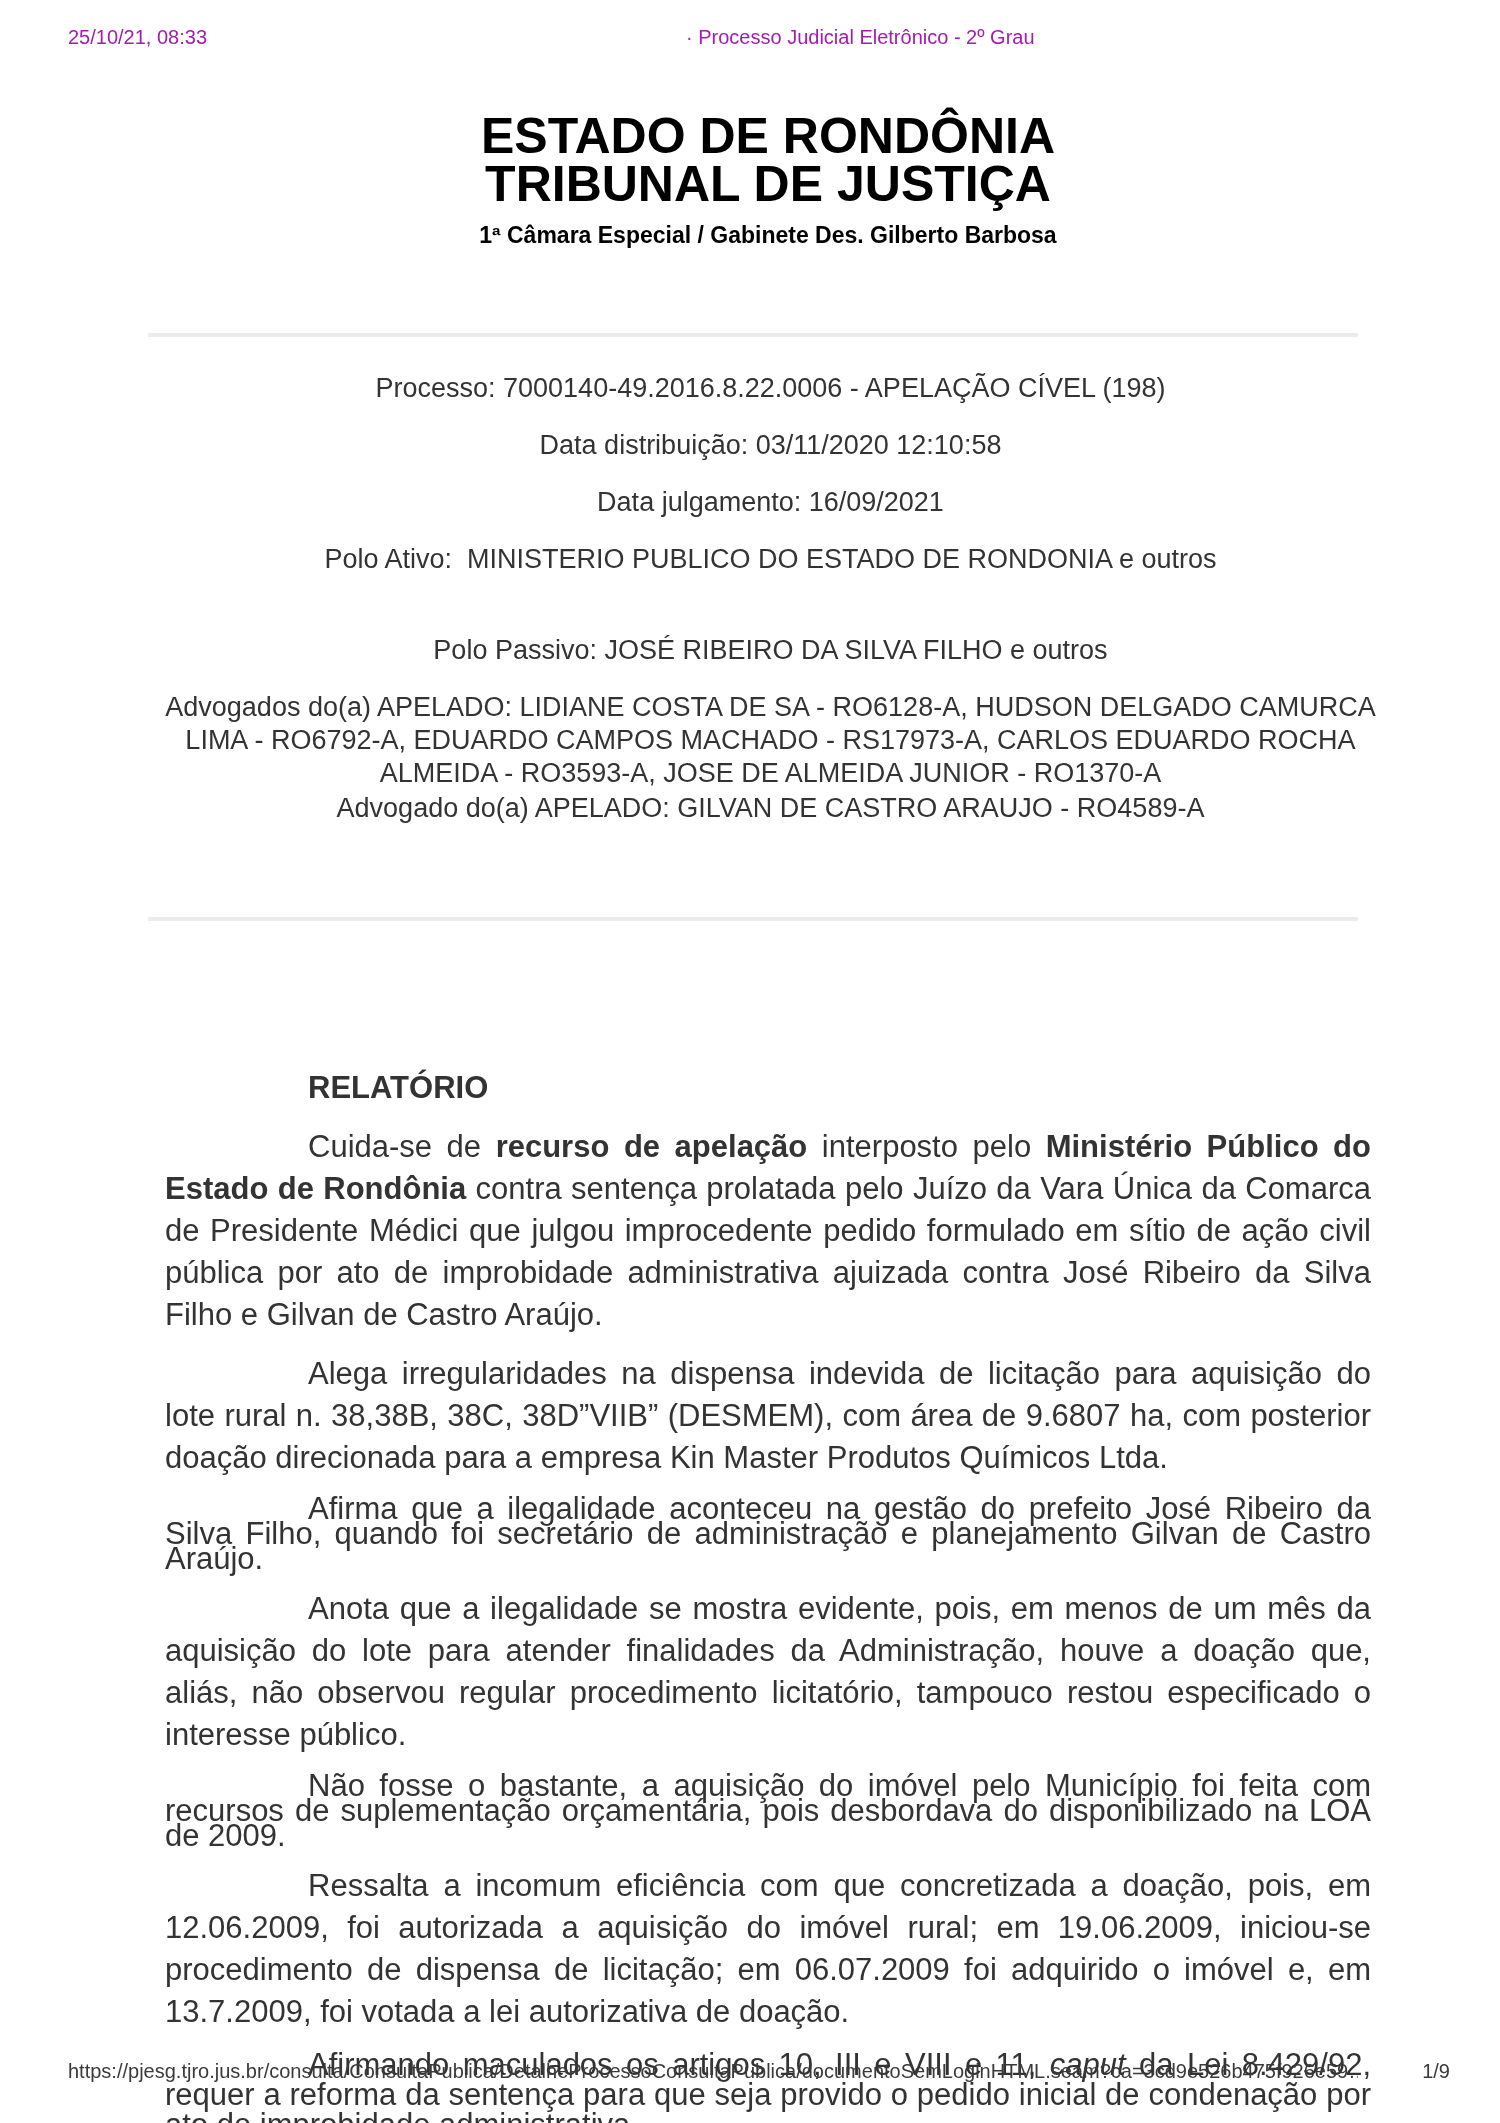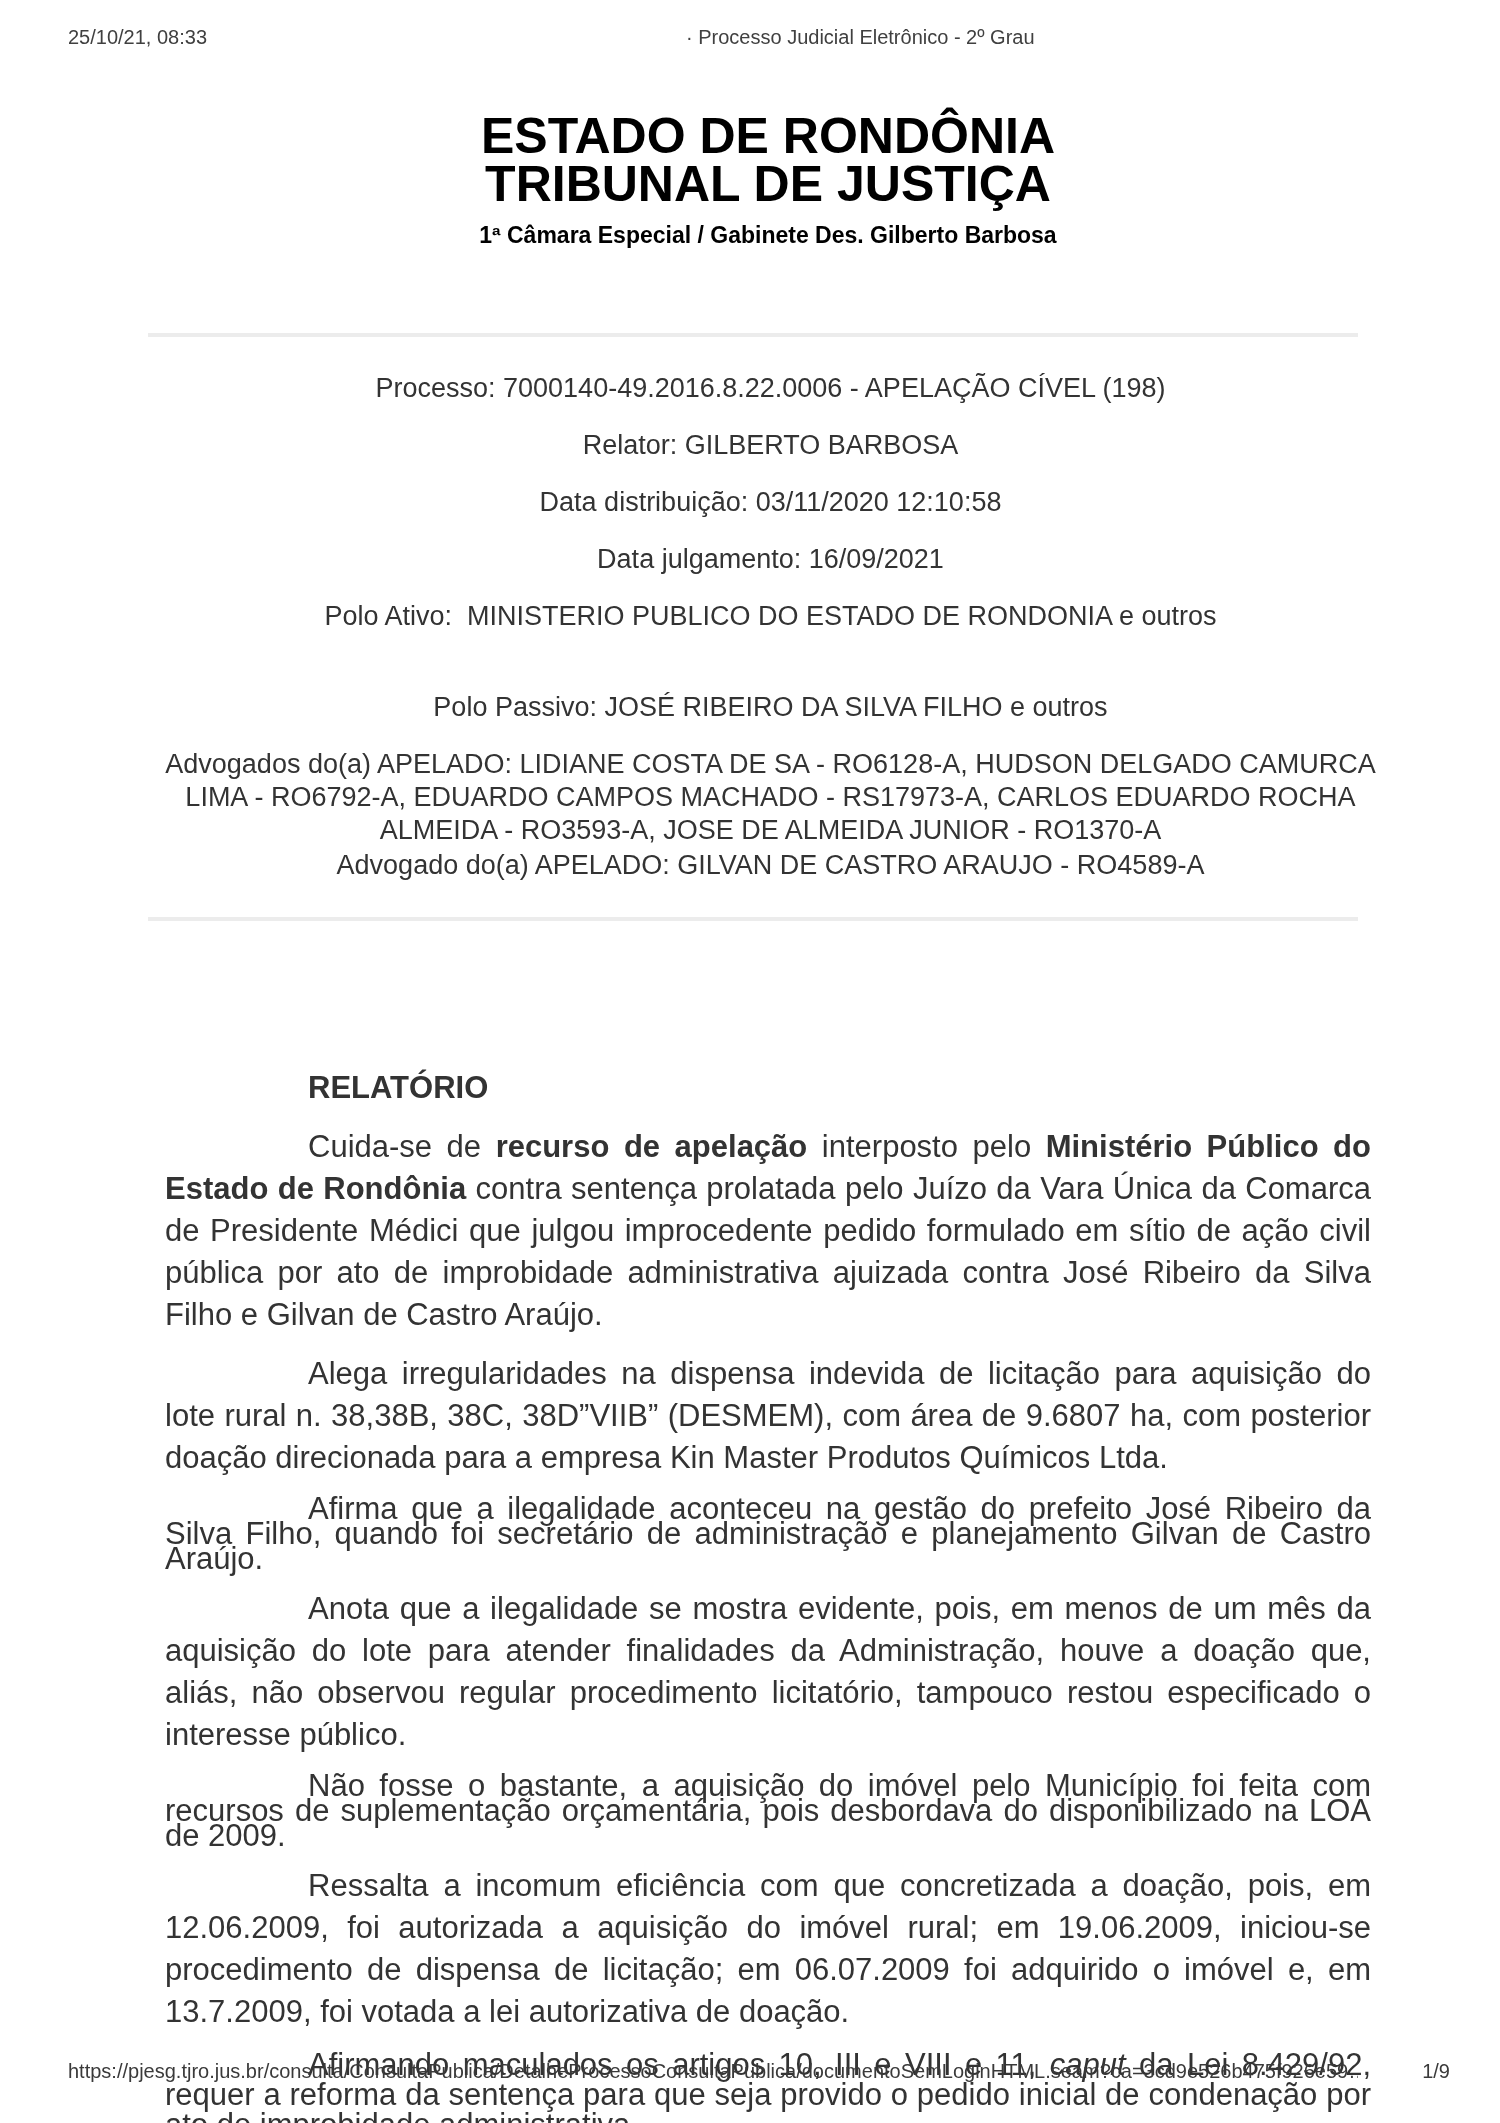--- a/index.html
+++ b/index.html
@@ -7,21 +7,21 @@
     position: relative;
     width: 1500px;
     height: 2123px;
     background: #ffffff;
     overflow: hidden;
     font-family: "Liberation Sans", "DejaVu Sans", sans-serif;
     color: #333333;
   }
 
   
-  .print-header { position: absolute; top: 26px; left: 68px; right: 68px; height: 26px; font-size: 20px; color: #404040; }
+  .print-header { position: absolute; top: 26px; left: 68px; right: 68px; height: 26px; font-size: 20px; color: #a21caf; }
   .print-datetime { position: absolute; left: 0; top: 0; }
   .print-title { position: absolute; left: 618px; top: 0; }
   .print-footer {
     position: absolute; top: 2060px; left: 68px; width: 1382px;
     display: flex; justify-content: space-between; align-items: flex-start;
     font-size: 20px; color: #3a3a3a;
   }
   .footer-url { max-width: 1290px; white-space: nowrap; overflow: hidden; }
 
   
@@ -63,21 +63,20 @@
   <div class="letterhead">
     <div class="lh-line">ESTADO DE RONDÔNIA</div>
     <div class="lh-line">TRIBUNAL DE JUSTIÇA</div>
     <div class="lh-chamber">1ª Câmara Especial / Gabinete Des. Gilberto Barbosa</div>
   </div>
 
   <div class="divider divider-top"></div>
 
   <div class="case-info">
     <p>Processo: 7000140-49.2016.8.22.0006 - APELAÇÃO CÍVEL (198)</p>
-    <p>Relator: GILBERTO BARBOSA</p>
     <p>Data distribuição: 03/11/2020 12:10:58</p>
     <p>Data julgamento: 16/09/2021</p>
     <p>Polo Ativo:  MINISTERIO PUBLICO DO ESTADO DE RONDONIA e outros</p>
     <p class="spacer-line"></p>
     <p>Polo Passivo: JOSÉ RIBEIRO DA SILVA FILHO e outros</p>
     <p class="lawyers">Advogados do(a) APELADO: LIDIANE COSTA DE SA - RO6128-A, HUDSON DELGADO CAMURCA LIMA - RO6792-A, EDUARDO CAMPOS MACHADO - RS17973-A, CARLOS EDUARDO ROCHA ALMEIDA - RO3593-A, JOSE DE ALMEIDA JUNIOR - RO1370-A</p>
     <p class="lawyers">Advogado do(a) APELADO: GILVAN DE CASTRO ARAUJO - RO4589-A</p>
   </div>
 
   <div class="divider divider-mid"></div>

